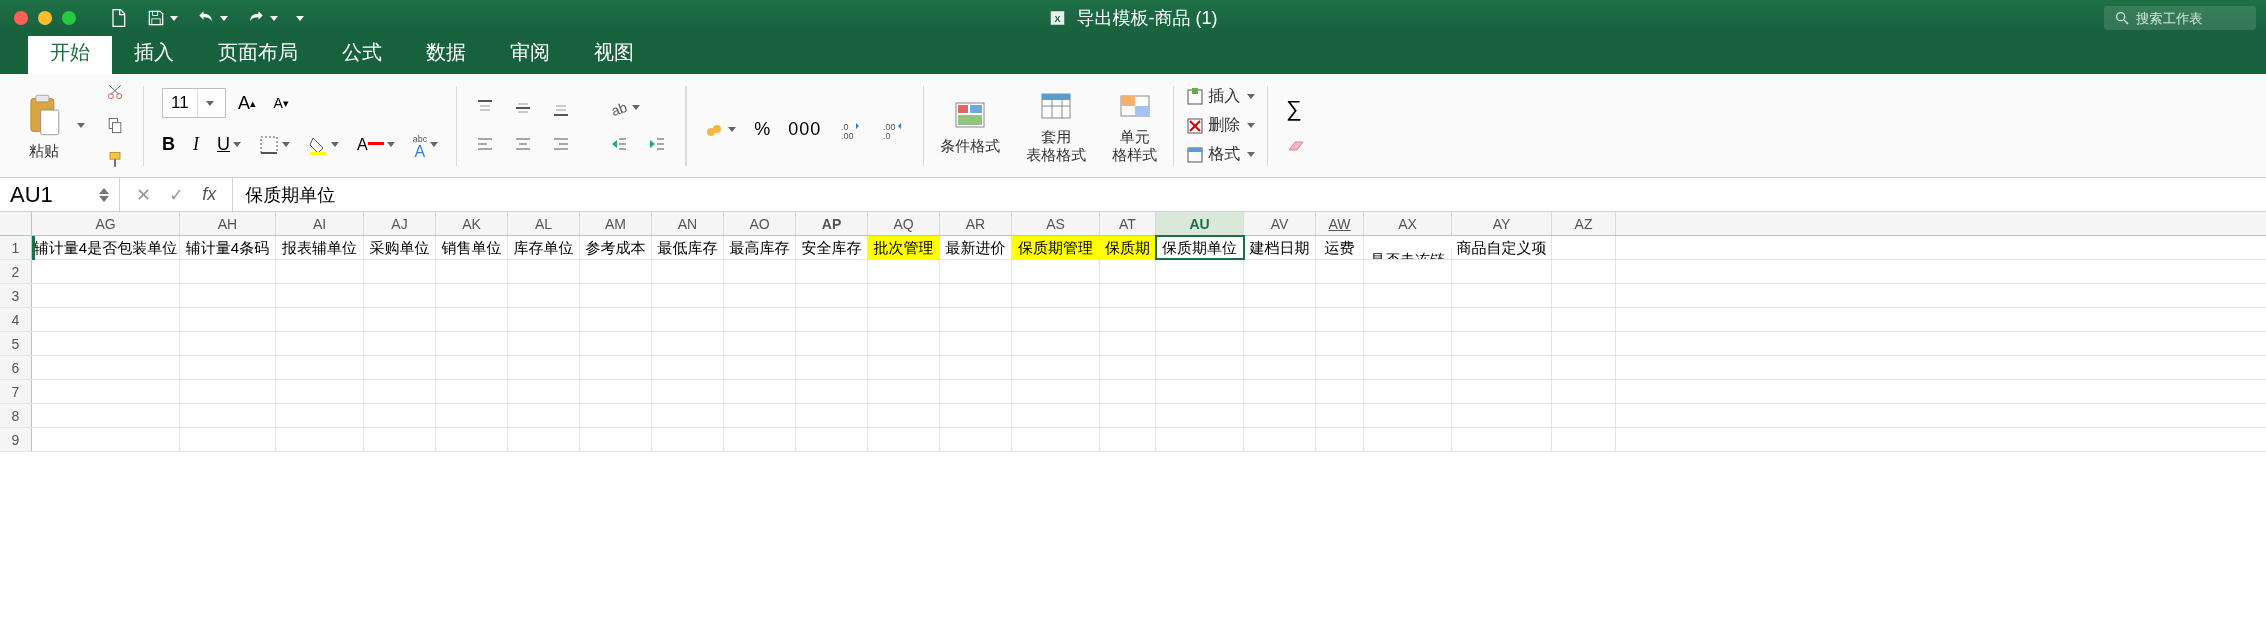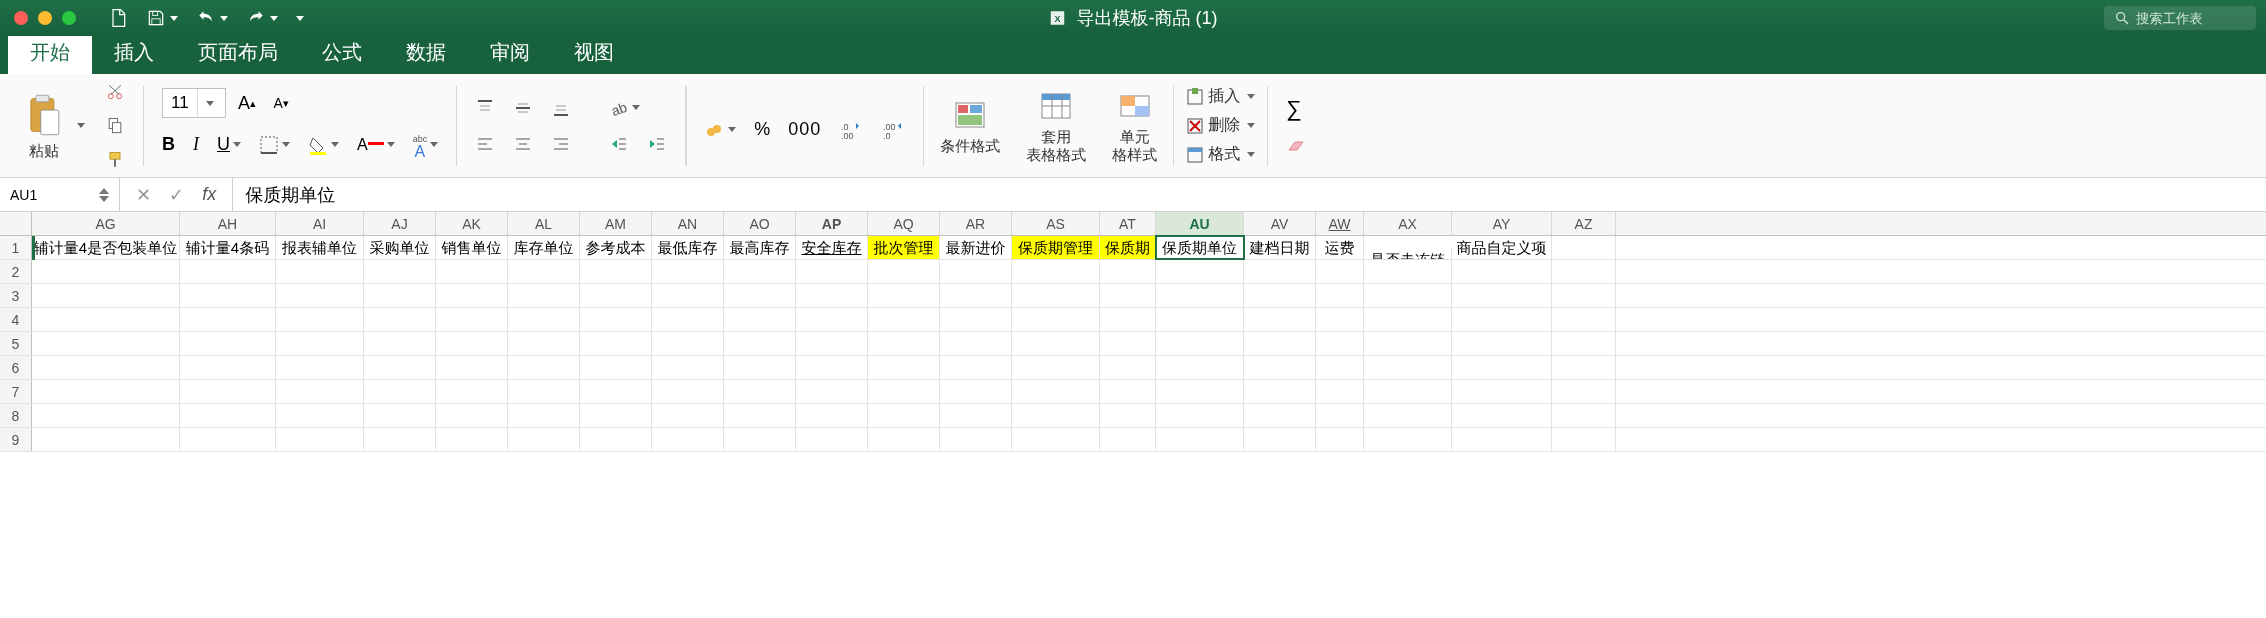--- a/index.html
+++ b/index.html
@@ -14,21 +14,21 @@
   .qat svg, .qat .u { width:20px; height:20px; fill:#fff; color:#fff; }
   .qat-item { display:flex; align-items:center; gap:4px; cursor:pointer; }
   .caret { width:0;height:0;border-left:4px solid transparent;border-right:4px solid transparent;border-top:5px solid #fff; }
   .title-center { position:absolute; left:50%; transform:translateX(-50%); display:flex; align-items:center; gap:10px; font-size:18px; }
   .title-center svg { width:18px;height:18px;fill:#fff; }
   .search-box { position:absolute; right:10px; display:flex; align-items:center; gap:6px; background:rgba(255,255,255,0.12); border-radius:4px; padding:4px 10px; font-size:15px; color:#cfe6d9; }
   .search-box input { background:transparent; border:none; color:#fff; outline:none; width:110px; }
   .search-box input::placeholder{color:#cfe6d9;}
 
   
-  .tabstrip { height:38px; background:#17613d; display:flex; align-items:flex-end; padding-left:8px; gap:0; }
+  .tabstrip { height:38px; background:#17613d; display:flex; align-items:flex-end; padding-left:28px; gap:0; }
   .tab { padding:8px 22px; color:#fff; font-size:20px; cursor:pointer; }
   .tab.active { background:#fff; color:#1e6f46; border-radius:4px 4px 0 0; font-weight:500; }
 
   
   .ribbon { height:104px; background:#fafafa; border-bottom:1px solid #d0d0d0; display:flex; align-items:center; padding:6px 8px; gap:0; }
   .group { display:flex; flex-direction:column; align-items:center; padding:0 12px; height:100%; justify-content:center; }
   .vsep { width:1px; height:80px; background:#d9d9d9; }
   .row { display:flex; align-items:center; gap:6px; }
   .stack { display:flex; flex-direction:column; gap:6px; }
   .btn { display:flex; align-items:center; justify-content:center; border:1px solid transparent; background:transparent; padding:3px 5px; border-radius:3px; cursor:pointer; }
@@ -40,21 +40,21 @@
   .big-btn svg { width:36px; height:36px; }
   .big-btn .t { font-size:15px; color:#333; text-align:center; line-height:1.15; }
   .mini-row { display:flex; align-items:center; gap:4px; cursor:pointer; font-size:16px; color:#333; }
   .mini-row svg { width:18px; height:18px; }
   .muted { color:#9a9a9a; }
   .caret-dk{ width:0;height:0;border-left:4px solid transparent;border-right:4px solid transparent;border-top:5px solid #666; margin-left:3px; }
 
   
   .fbar { height:34px; border-bottom:1px solid #d0d0d0; display:flex; align-items:center; font-size:18px; }
   .namebox { width:120px; padding:0 10px; border-right:1px solid #d0d0d0; height:100%; display:flex; align-items:center; }
-  .namebox input { border:none; width:80px; font-size:14px; outline:none; }
+  .namebox input { border:none; width:80px; font-size:22px; outline:none; }
   .name-stepper { display:flex; flex-direction:column; margin-left:auto; }
   .tri-up,.tri-dn{width:0;height:0;border-left:5px solid transparent;border-right:5px solid transparent;}
   .tri-up{border-bottom:6px solid #777;margin-bottom:2px;}
   .tri-dn{border-top:6px solid #777;}
   .fx-ctrl{display:flex;align-items:center;gap:18px;padding:0 16px;color:#999;}
   .fx-ctrl .fx{font-style:italic;color:#555;font-size:18px;}
   .fval{padding-left:12px;}
 
   
   .sheet { position:relative; }
@@ -464,21 +464,21 @@
         <div class="rh">1</div>
         <div class="cell" style="width: 148px;">辅计量4是否包装单位</div>
         <div class="cell" style="width: 96px;">辅计量4条码</div>
         <div class="cell" style="width: 88px;">报表辅单位</div>
         <div class="cell" style="width: 72px;">采购单位</div>
         <div class="cell" style="width: 72px;">销售单位</div>
         <div class="cell" style="width: 72px;">库存单位</div>
         <div class="cell" style="width: 72px;">参考成本</div>
         <div class="cell" style="width: 72px;">最低库存</div>
         <div class="cell" style="width: 72px;">最高库存</div>
-        <div class="cell" style="width: 72px; text-decoration: underline;">安全库存</div>
+        <div class="cell" style="width: 72px;">安全库存</div>
         <div class="cell hl" style="width: 72px;">批次管理</div>
         <div class="cell" style="width: 72px;">最新进价</div>
         <div class="cell hl" style="width: 88px;">保质期管理</div>
         <div class="cell hl" style="width: 56px;">保质期</div>
         <div class="cell sel-cell" style="width: 88px;">保质期单位</div>
         <div class="cell" style="width: 72px;">建档日期</div>
         <div class="cell" style="width: 48px;">运费</div>
         <div class="cell" style="width: 88px; margin-top: 12px;">是否走冻链</div>
         <div class="cell" style="width: 100px;">商品自定义项</div>
         <div class="cell" style="width: 64px;"></div>

